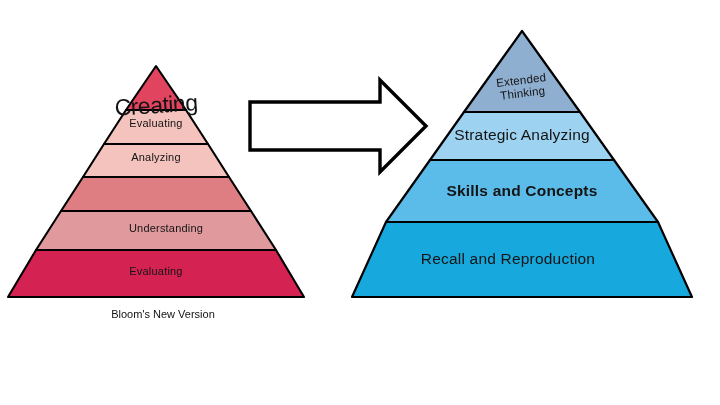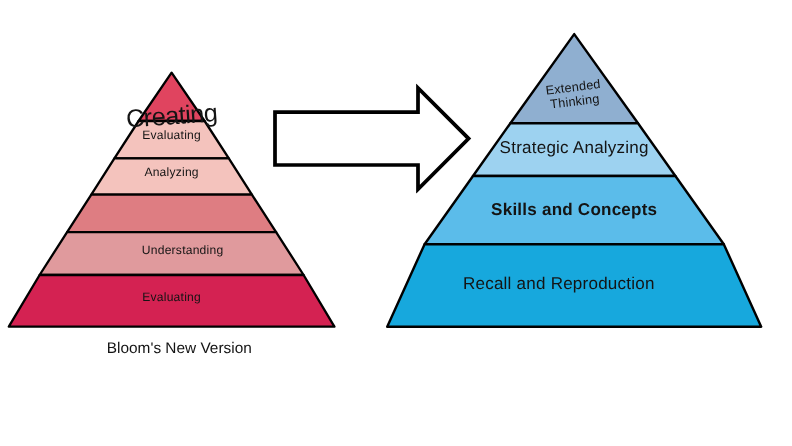--- a/index.html
+++ b/index.html
@@ -86,21 +86,21 @@
     top: 76px;
     width: 184px;
     height: 100px;
   }
 
   
   .caption {
     position: absolute;
     text-align: center;
     color: #131313;
-    font-size: 14px;
+    font-size: 11px;
     font-family: "Liberation Sans", sans-serif;
     white-space: nowrap;
   }
   #caption-bloom {
     left: 18px;
     top: 308px;
     width: 290px;
   }
   #caption-dok {
     left: 398px;

